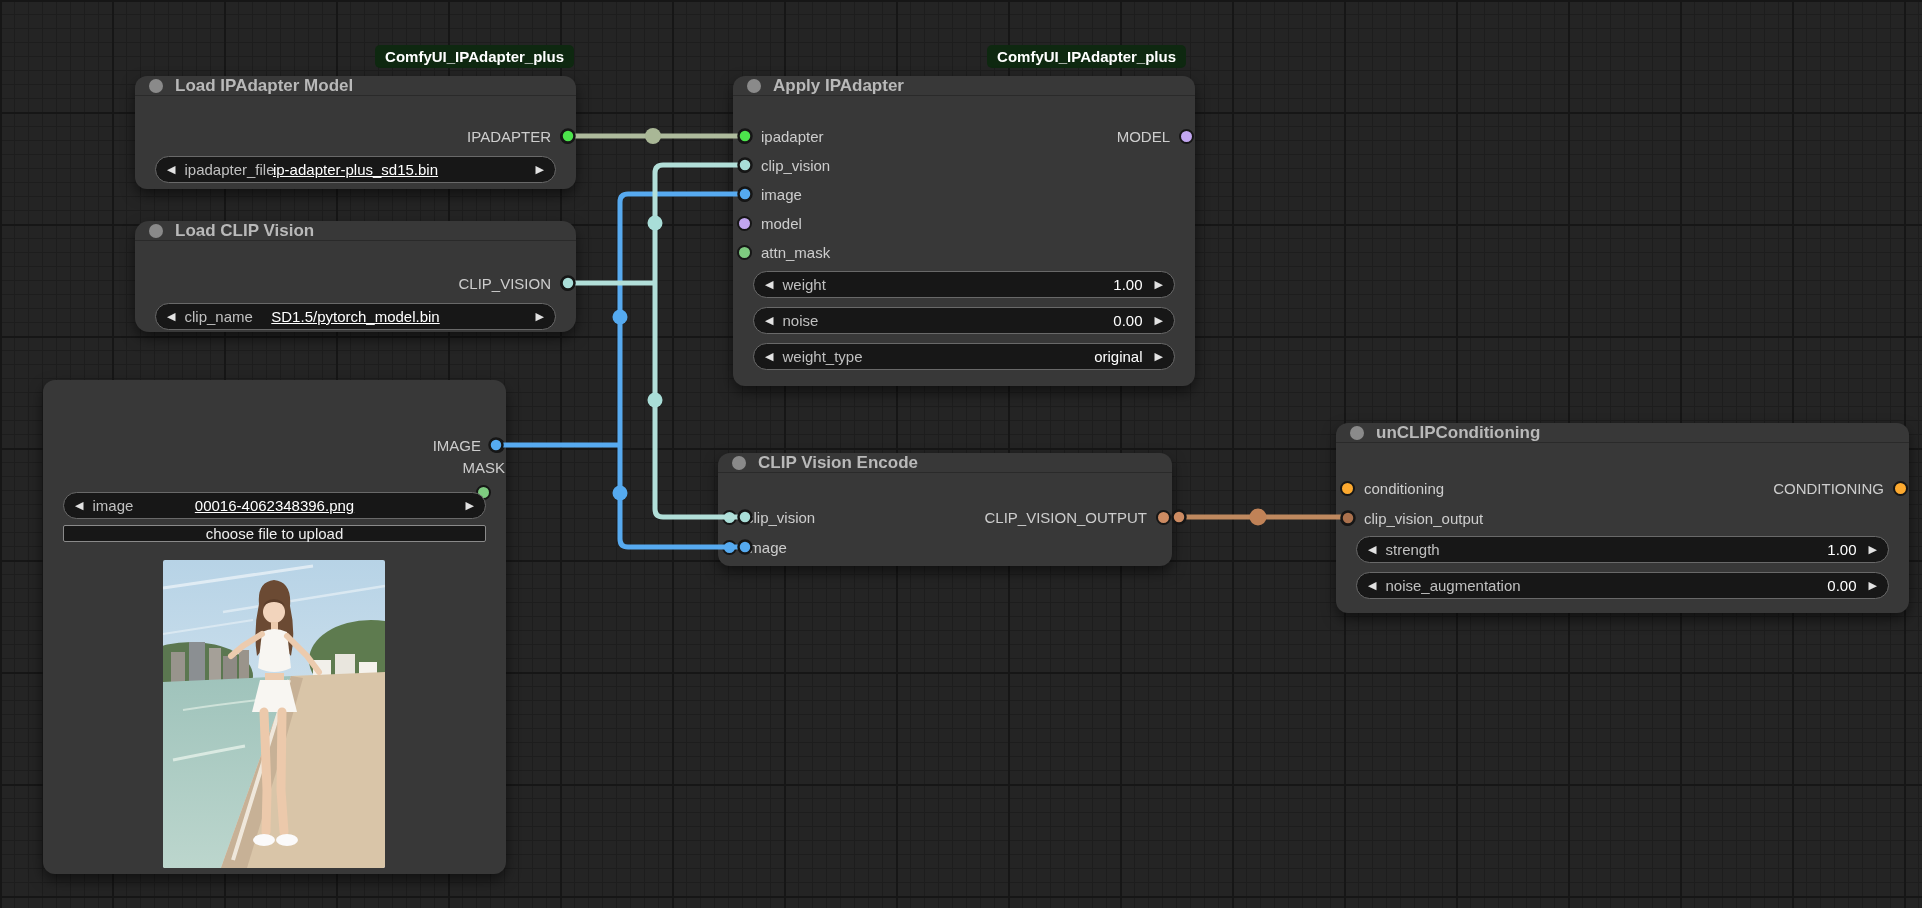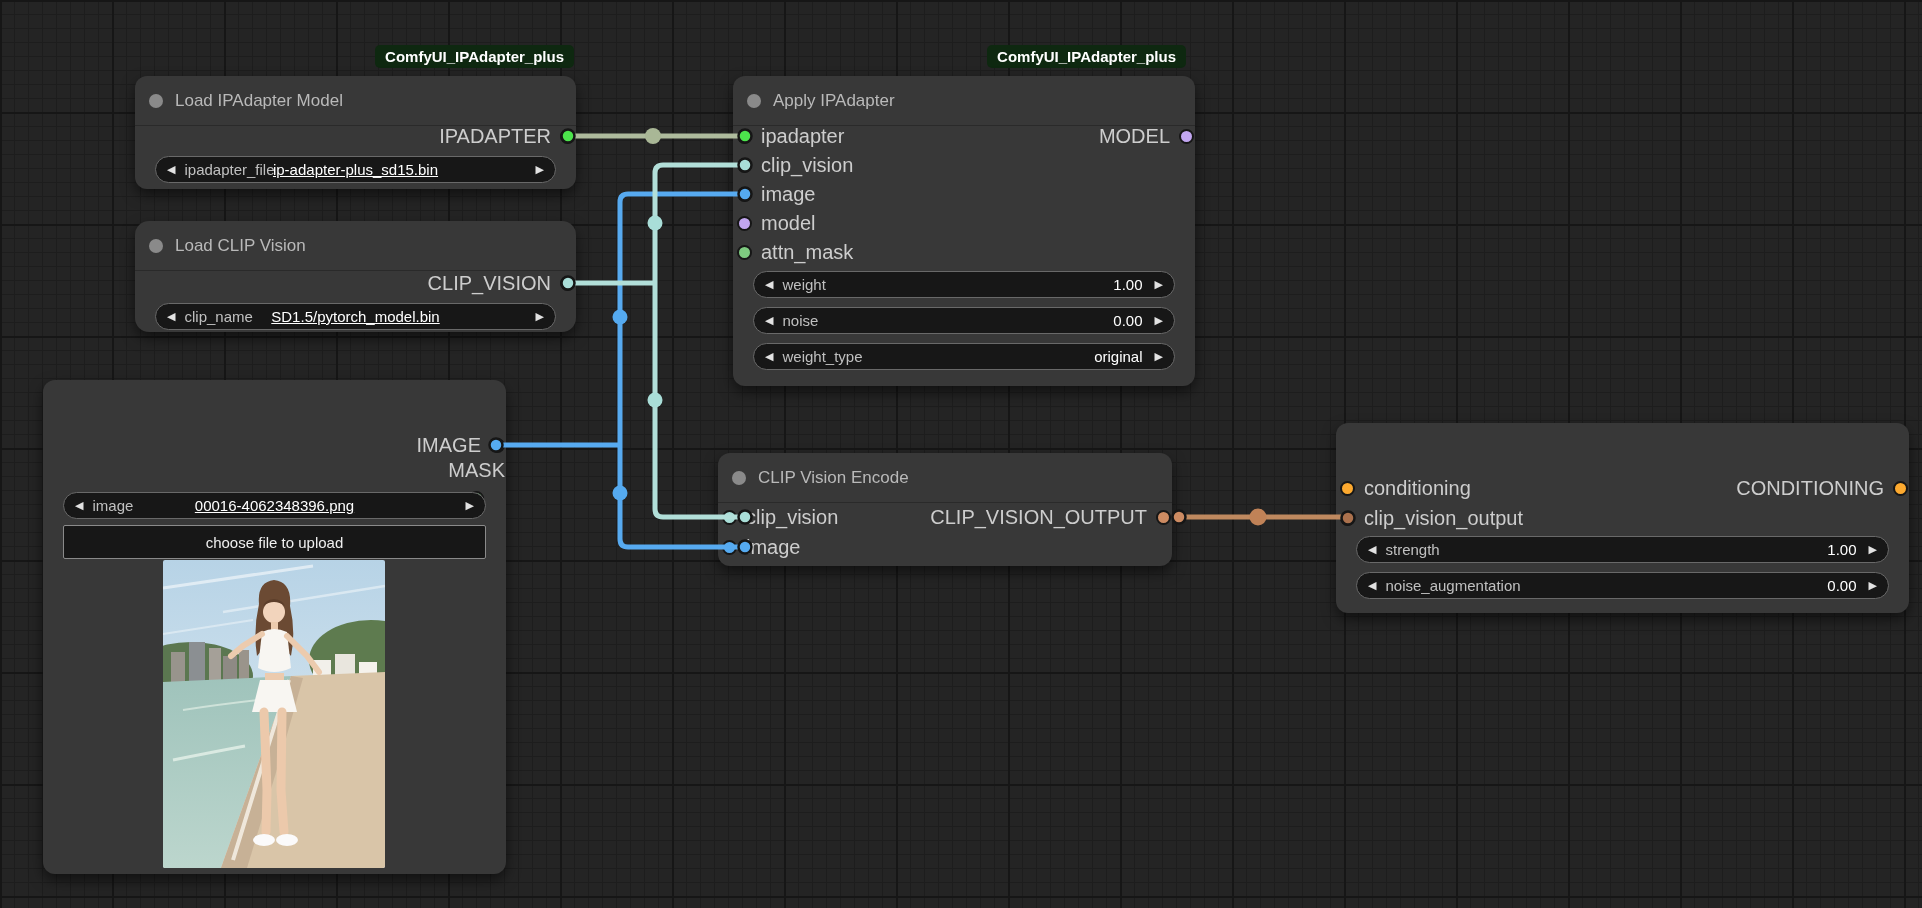--- a/index.html
+++ b/index.html
@@ -17,33 +17,33 @@
   }
 
   
   .node{
     position:absolute; z-index:2;
     background:#383838;
     border-radius:12px;
     box-shadow:0 6px 14px rgba(0,0,0,.55);
   }
   .node-header{
-    height:50px; display:flex; align-items:center; gap:12px;
-    padding:0 14px; border-bottom:1px solid #2a2a2a;
+    height:20px; display:flex; align-items:center; gap:12px;
+    padding:0 14px; border-bottom:1px solid #2a2a2a;font-weight:bold;
   }
   .collapse-dot{
     width:14px; height:14px; border-radius:50%;
     background:#8a8a8a; flex:0 0 auto;
   }
   .node-title{ color:#b9b9b9; font-size:17px; white-space:nowrap; }
 
   
   .slot{
     position:absolute; height:30px; display:flex; align-items:center;
-    gap:9px; color:#cdcdcd; font-size:20px; white-space:nowrap;
+    gap:9px; color:#cdcdcd; font-size:15px; white-space:nowrap;
   }
   .slot.in{ left:4px; }
   .slot.out{ right:1px; flex-direction:row; }
   .slot .dot{
     width:15px; height:15px; border-radius:50%;
     border:2.5px solid #161616; flex:0 0 auto;
   }
   .c-green  { background:#4ce44c; }
   .c-teal   { background:#a9ded8; }
   .c-blue   { background:#55aaf0; }
@@ -64,21 +64,21 @@
   .widget .wlabel{ color:#c0c0c0; margin-left:9px; }
   .widget .wvalue{ color:#fff; }
   .widget.combo .wvalue{
     position:absolute; left:50%; transform:translateX(-50%);text-decoration:underline;
   }
   .widget.number .wvalue{ margin-left:auto; margin-right:12px; }
   .widget .arrow.right{ margin-left:auto; }
   .widget.number .arrow.right{ margin-left:0; }
 
   .upload-btn{
-    position:absolute; left:20px; right:20px; height:34px;
+    position:absolute; left:20px; right:20px; height:17px;
     background:#171717; border:1px solid #8a8a8a; border-radius:2px;
     display:flex; align-items:center; justify-content:center;
     font-size:15px; color:#efefef;
   }
 
   
   .badge{
     position:absolute; z-index:2;
     background:#0e2810; color:#ffffff;
     font-size:15px; font-weight:bold;
@@ -276,20 +276,24 @@
     <span class="dot c-blue"></span>
     <span>image</span>
   </div>
   <div class="slot out" style="top:49px;">
     <span>CLIP_VISION_OUTPUT</span>
     <span class="dot c-salmon"></span>
   </div>
 </div>
 
 <div class="node" style="left:1336px; top:423px; width:573px; height:190px;">
+  <div class="node-header">
+    <span class="collapse-dot"></span>
+    <span class="node-title">unCLIPConditioning</span>
+  </div>
   <div class="slot in" style="top:50px;">
     <span class="dot c-yellow"></span>
     <span>conditioning</span>
   </div>
   <div class="slot in" style="top:80px;">
     <span class="dot c-brown"></span>
     <span>clip_vision_output</span>
   </div>
   <div class="slot out" style="top:50px;">
     <span>CONDITIONING</span>

